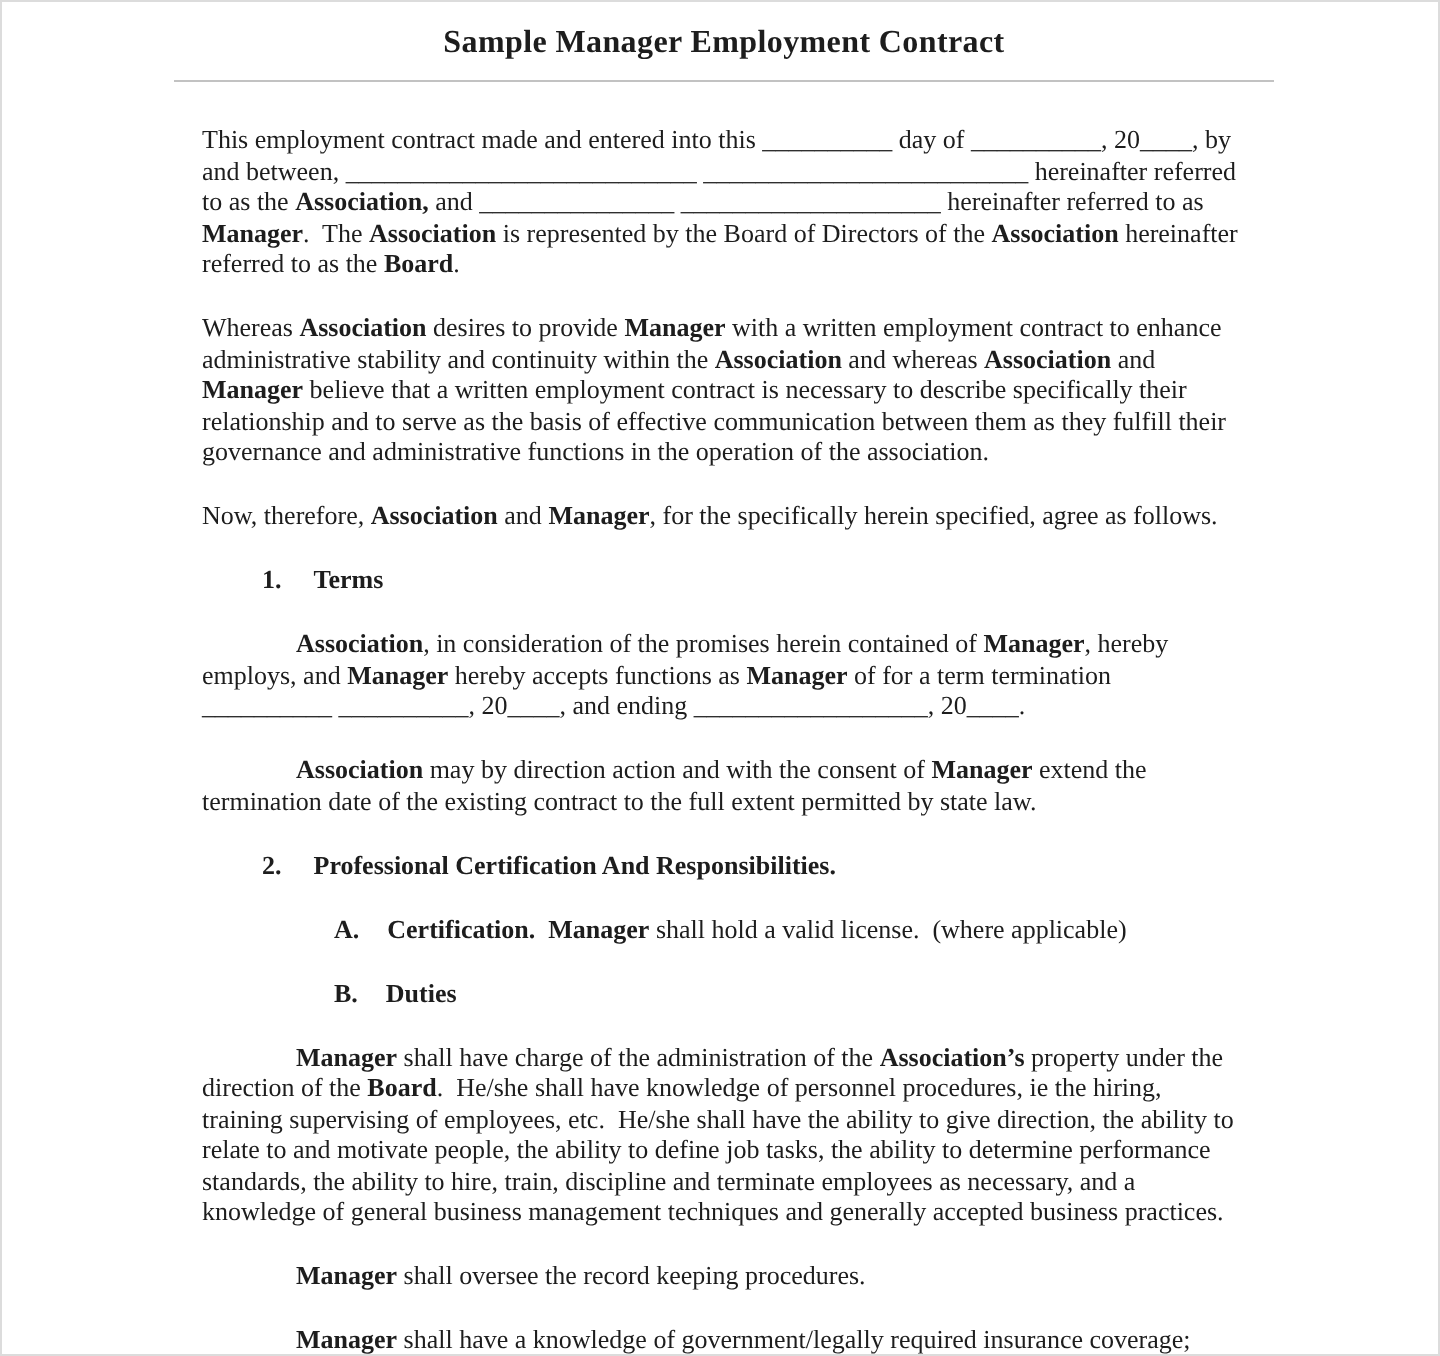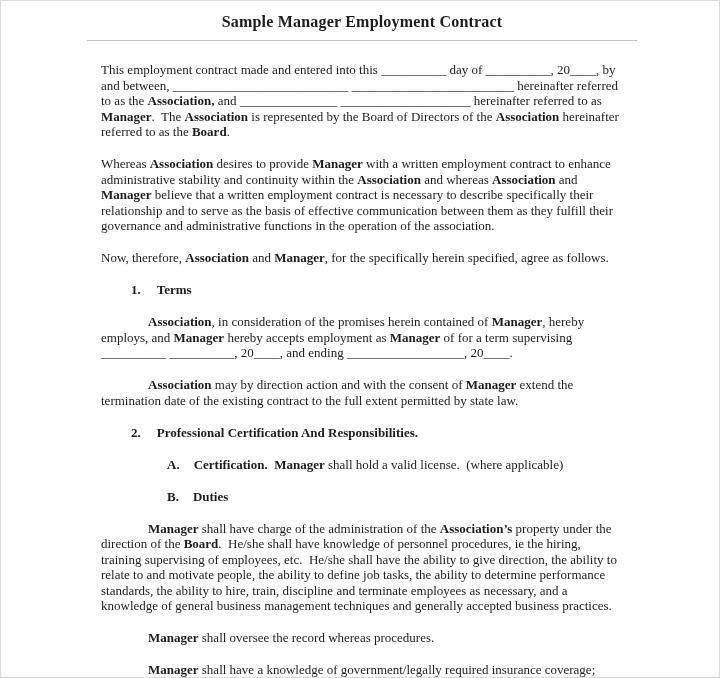--- a/index.html
+++ b/index.html
@@ -65,21 +65,21 @@
   <p class="para"><span>Whereas </span><b>Association</b><span> desires to provide </span><b>Manager</b><span> with a written employment contract to enhance administrative stability and continuity within the </span><b>Association</b><span> and whereas </span><b>Association</b><span> and </span><b>Manager</b><span> believe that a written employment contract is necessary to describe specifically their relationship and to serve as the basis of effective communication between them as they fulfill their governance and administrative functions in the operation of the association.</span></p>
 
   <p class="para"><span>Now, therefore, </span><b>Association</b><span> and </span><b>Manager</b><span>, for the specifically herein specified, agree as follows.</span></p>
 
   <div class="item level1">
     <span class="num">1.</span>
     <span class="gap1"></span>
     <span class="content"><b>Terms</b></span>
   </div>
 
-  <p class="para indent"><b>Association</b><span>, in consideration of the promises herein contained of </span><b>Manager</b><span>, hereby employs, and </span><b>Manager</b><span> hereby accepts employment as </span><b>Manager</b><span> of for a term supervising __________ __________, 20____, and ending __________________, 20____.</span></p>
+  <p class="para indent"><b>Association</b><span>, in consideration of the promises herein contained of </span><b>Manager</b><span>, hereby employs, and </span><b>Manager</b><span> hereby accepts functions as </span><b>Manager</b><span> of for a term termination __________ __________, 20____, and ending __________________, 20____.</span></p>
 
   <p class="para indent"><b>Association</b><span> may by direction action and with the consent of </span><b>Manager</b><span> extend the termination date of the existing contract to the full extent permitted by state law.</span></p>
 
   <div class="item level1">
     <span class="num">2.</span>
     <span class="gap1"></span>
     <span class="content"><b>Professional Certification And Responsibilities.</b></span>
   </div>
 
   <div class="item level2">
@@ -89,17 +89,17 @@
   </div>
 
   <div class="item level2">
     <span class="num">B.</span>
     <span class="gap2"></span>
     <span class="content"><b>Duties</b></span>
   </div>
 
   <p class="para indent"><b>Manager</b><span> shall have charge of the administration of the </span><b>Association’s</b><span> property under the direction of the </span><b>Board</b><span>.&nbsp; He/she shall have knowledge of personnel procedures, ie the hiring, training supervising of employees, etc.&nbsp; He/she shall have the ability to give direction, the ability to relate to and motivate people, the ability to define job tasks, the ability to determine performance standards, the ability to hire, train, discipline and terminate employees as necessary, and a knowledge of general business management techniques and generally accepted business practices.</span></p>
 
-  <p class="para indent"><b>Manager</b><span> shall oversee the record whereas procedures.</span></p>
+  <p class="para indent"><b>Manager</b><span> shall oversee the record keeping procedures.</span></p>
 
   <p class="para indent"><b>Manager</b><span> shall have a knowledge of government/legally required insurance coverage;&nbsp; basic insurance concepts and terms;&nbsp; requirements in the condominium documents regarding insurance;&nbsp; association insurance policies and the terms thereof;&nbsp; understanding of adequate insurance coverage.</span></p>
 
 </div>
 
 </body></html>

